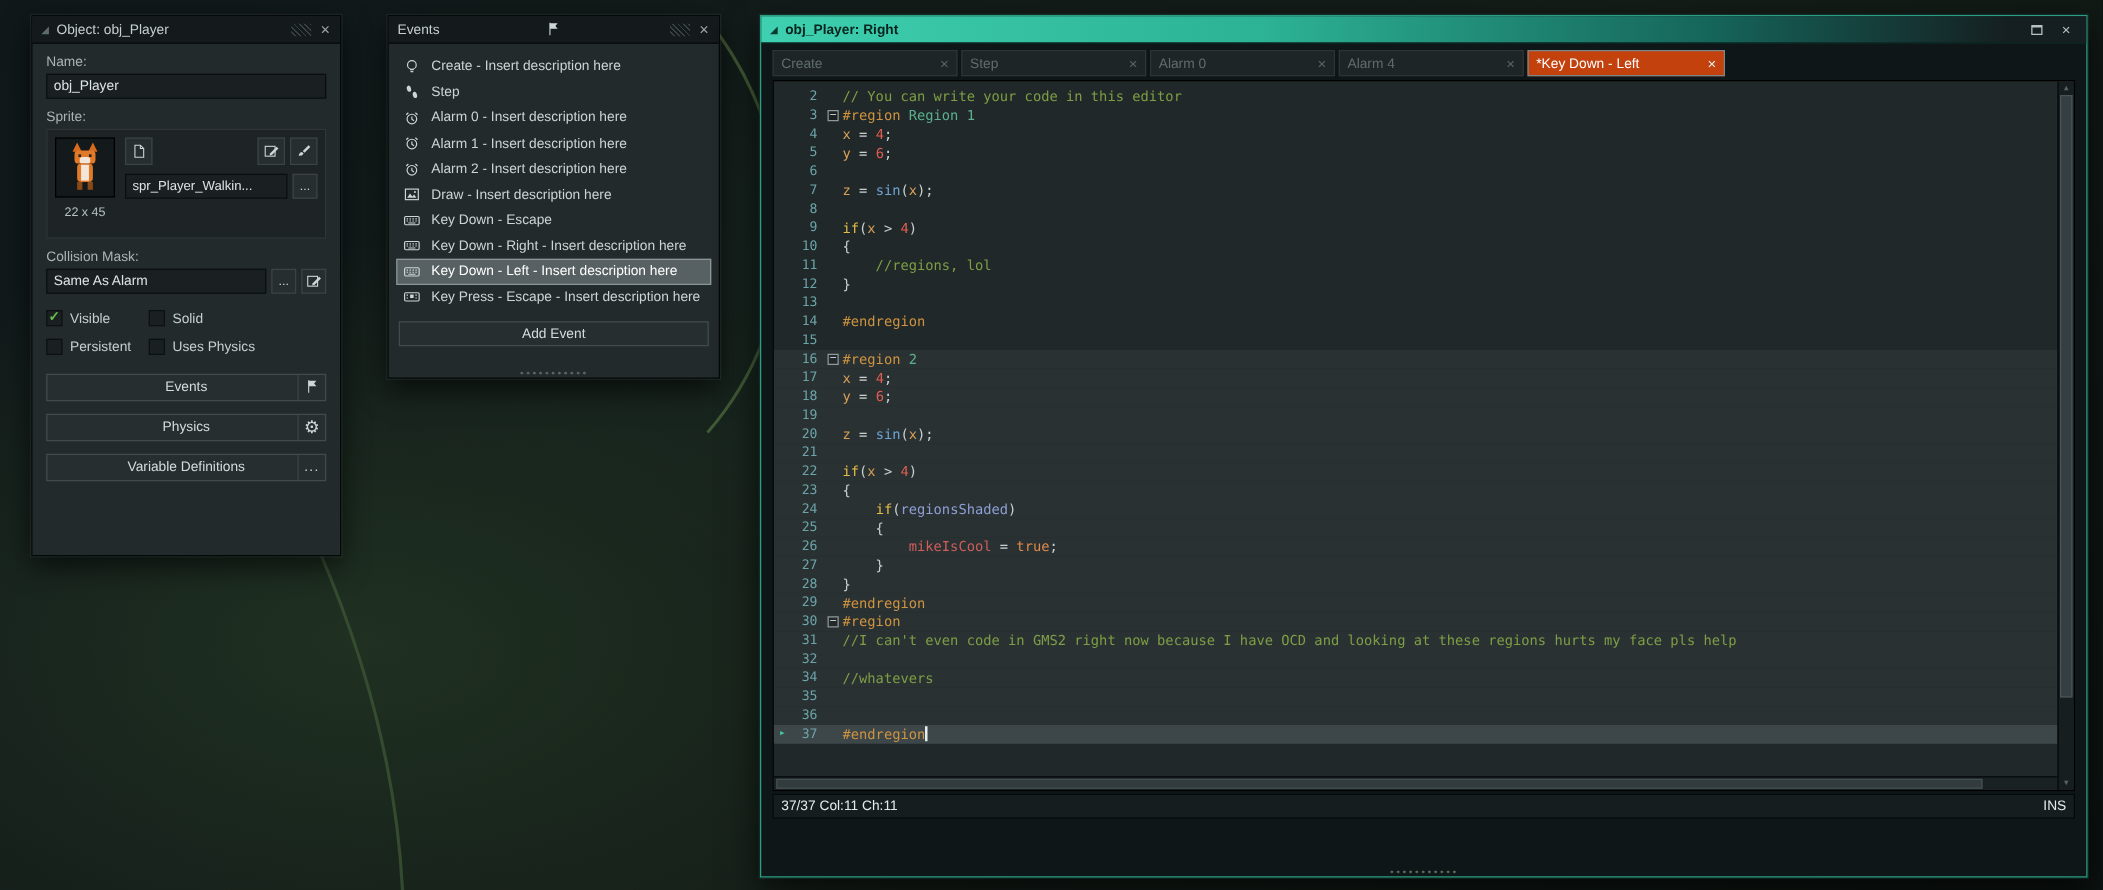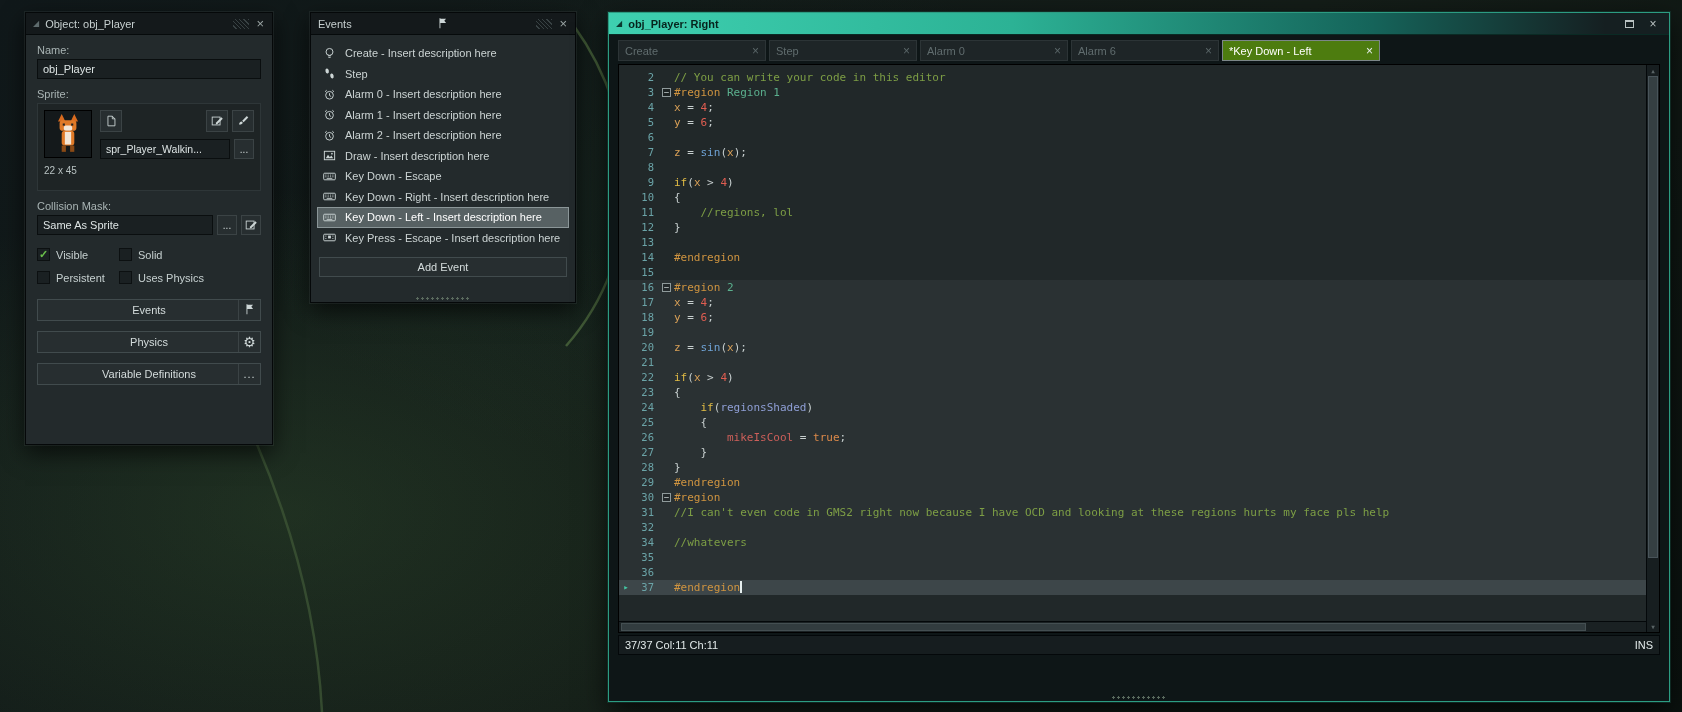--- a/index.html
+++ b/index.html
@@ -62,21 +62,21 @@
   .panel-body { padding:0 11px 10px; }
   .sprite-group {
     margin-top:2px; display:flex; gap:8px;
     border:1px solid #2e3638; background:rgba(0,0,0,0.14);
     padding:6px; min-height:88px;
   }
   .sprite-thumb {
     width:48px; height:48px; background:#14191b; border:1px solid #000;
     display:flex; align-items:center; justify-content:center;
   }
-  .sprite-size { font-size:10px; color:#b8c2c2; text-align:left; margin-top:7px; }
+  .sprite-size { font-size:10px; color:#b8c2c2; text-align:center; margin-top:7px; }
   .sprite-right { flex:1; display:flex; flex-direction:column; }
   .sprite-btn-row { display:flex; gap:4px; margin-bottom:7px; }
   .sprite-btn-row .push { margin-left:auto; }
   .sprite-name-row { display:flex; gap:4px; }
   .sprite-name-row .text-input { flex:1; font-size:10.5px; }
   .sprite-name-row .icon-btn, .mask-row .icon-btn { width:20px; height:20px; }
   .mask-row { display:flex; gap:4px; }
   .mask-row .text-input { flex:1; }
   .check-grid {
     margin:13px 0 15px; display:grid;
@@ -150,21 +150,21 @@
     position:absolute; top:22px; left:0; right:0; bottom:0;
     padding:5px 9px 46px; display:flex; flex-direction:column;
   }
   .tabbar { height:21px; flex:none; display:flex; gap:3px; margin-bottom:3px; }
   .tab {
     width:148px; display:flex; align-items:center; justify-content:space-between;
     background:#1e2527; border:1px solid #2c3436; color:#606c6e;
     font-size:11px; padding:0 6px; white-space:nowrap; overflow:hidden;
   }
   .tab .tab-close { color:#5a6668; font-size:12px; margin-left:6px; }
-  .tab.active { width:158px; background:#4d7c0f; border-color:#7c8688; color:#ffffff; }
+  .tab.active { width:158px; background:#c2410c; border-color:#7c8688; color:#ffffff; }
   .tab.active .tab-close { color:#e8f0f0; }
 
   .editor {
     flex:1; position:relative; overflow:hidden;
     background:#212829; border:1px solid #000;
     font-family:"DejaVu Sans Mono", monospace; font-size:11px;
   }
   .code-lines { position:absolute; top:5px; left:0; right:13px; }
   .codeline { display:flex; height:15px; line-height:15px; white-space:pre; }
   .codeline.s1 { background:#2a3133; }
@@ -271,21 +271,21 @@
         </div>
         <div class="sprite-name-row">
           <span class="text-input">spr_Player_Walkin...</span>
           <span class="icon-btn">...</span>
         </div>
       </div>
     </div>
 
     <div class="field-label">Collision Mask:</div>
     <div class="mask-row">
-      <span class="text-input">Same As Sprite</span>
+      <span class="text-input">Same As Alarm</span>
       <span class="icon-btn">...</span>
       <span class="icon-btn">
           <span>
             <svg viewBox="0 0 16 16" width="14" height="14">
               <rect x="2.5" y="3.5" width="9" height="9" stroke="#cdd6d6" fill="none" stroke-width="1"></rect>
               <path d="M7 9.8l6-6 1.6 1.6-6 6-2.1 .5z" fill="#cdd6d6"></path>
             </svg>
           </span>
         </span>
     </div>
@@ -465,21 +465,21 @@
         </div>
         <div class="tab">
           <span class="tab-label">Step</span>
           <span class="tab-close">×</span>
         </div>
         <div class="tab">
           <span class="tab-label">Alarm 0</span>
           <span class="tab-close">×</span>
         </div>
         <div class="tab">
-          <span class="tab-label">Alarm 6</span>
+          <span class="tab-label">Alarm 4</span>
           <span class="tab-close">×</span>
         </div>
         <div class="tab active">
           <span class="tab-label">*Key Down - Left</span>
           <span class="tab-close">×</span>
         </div>
       </div>
     <div class="editor">
       <div class="code-lines">
           <div class="codeline"><span class="margin"></span><span class="lnum">2</span><span class="fold"></span><span class="text"><span style="color: rgb(125, 158, 69);">// You can write your code in this editor</span></span></div>

